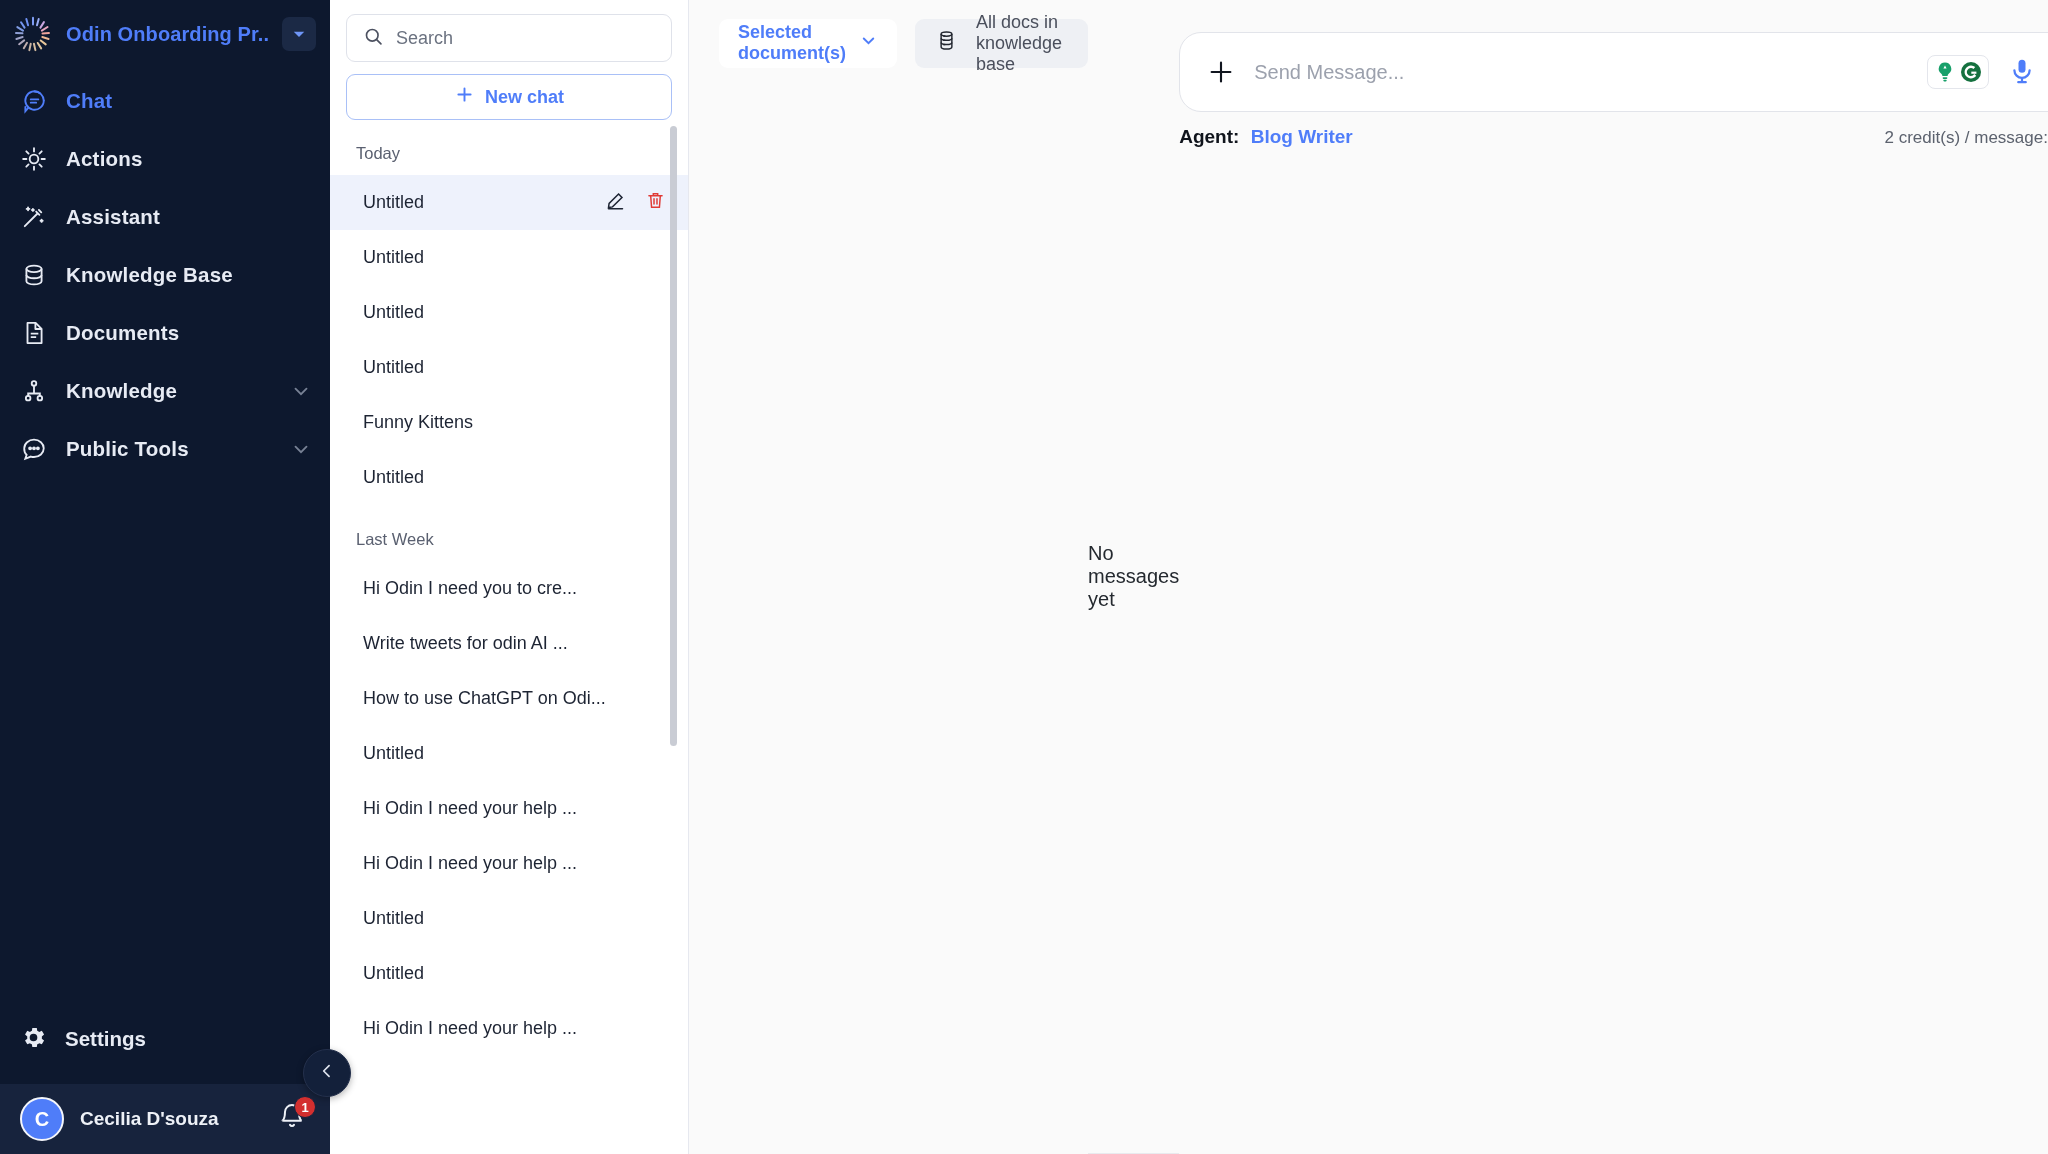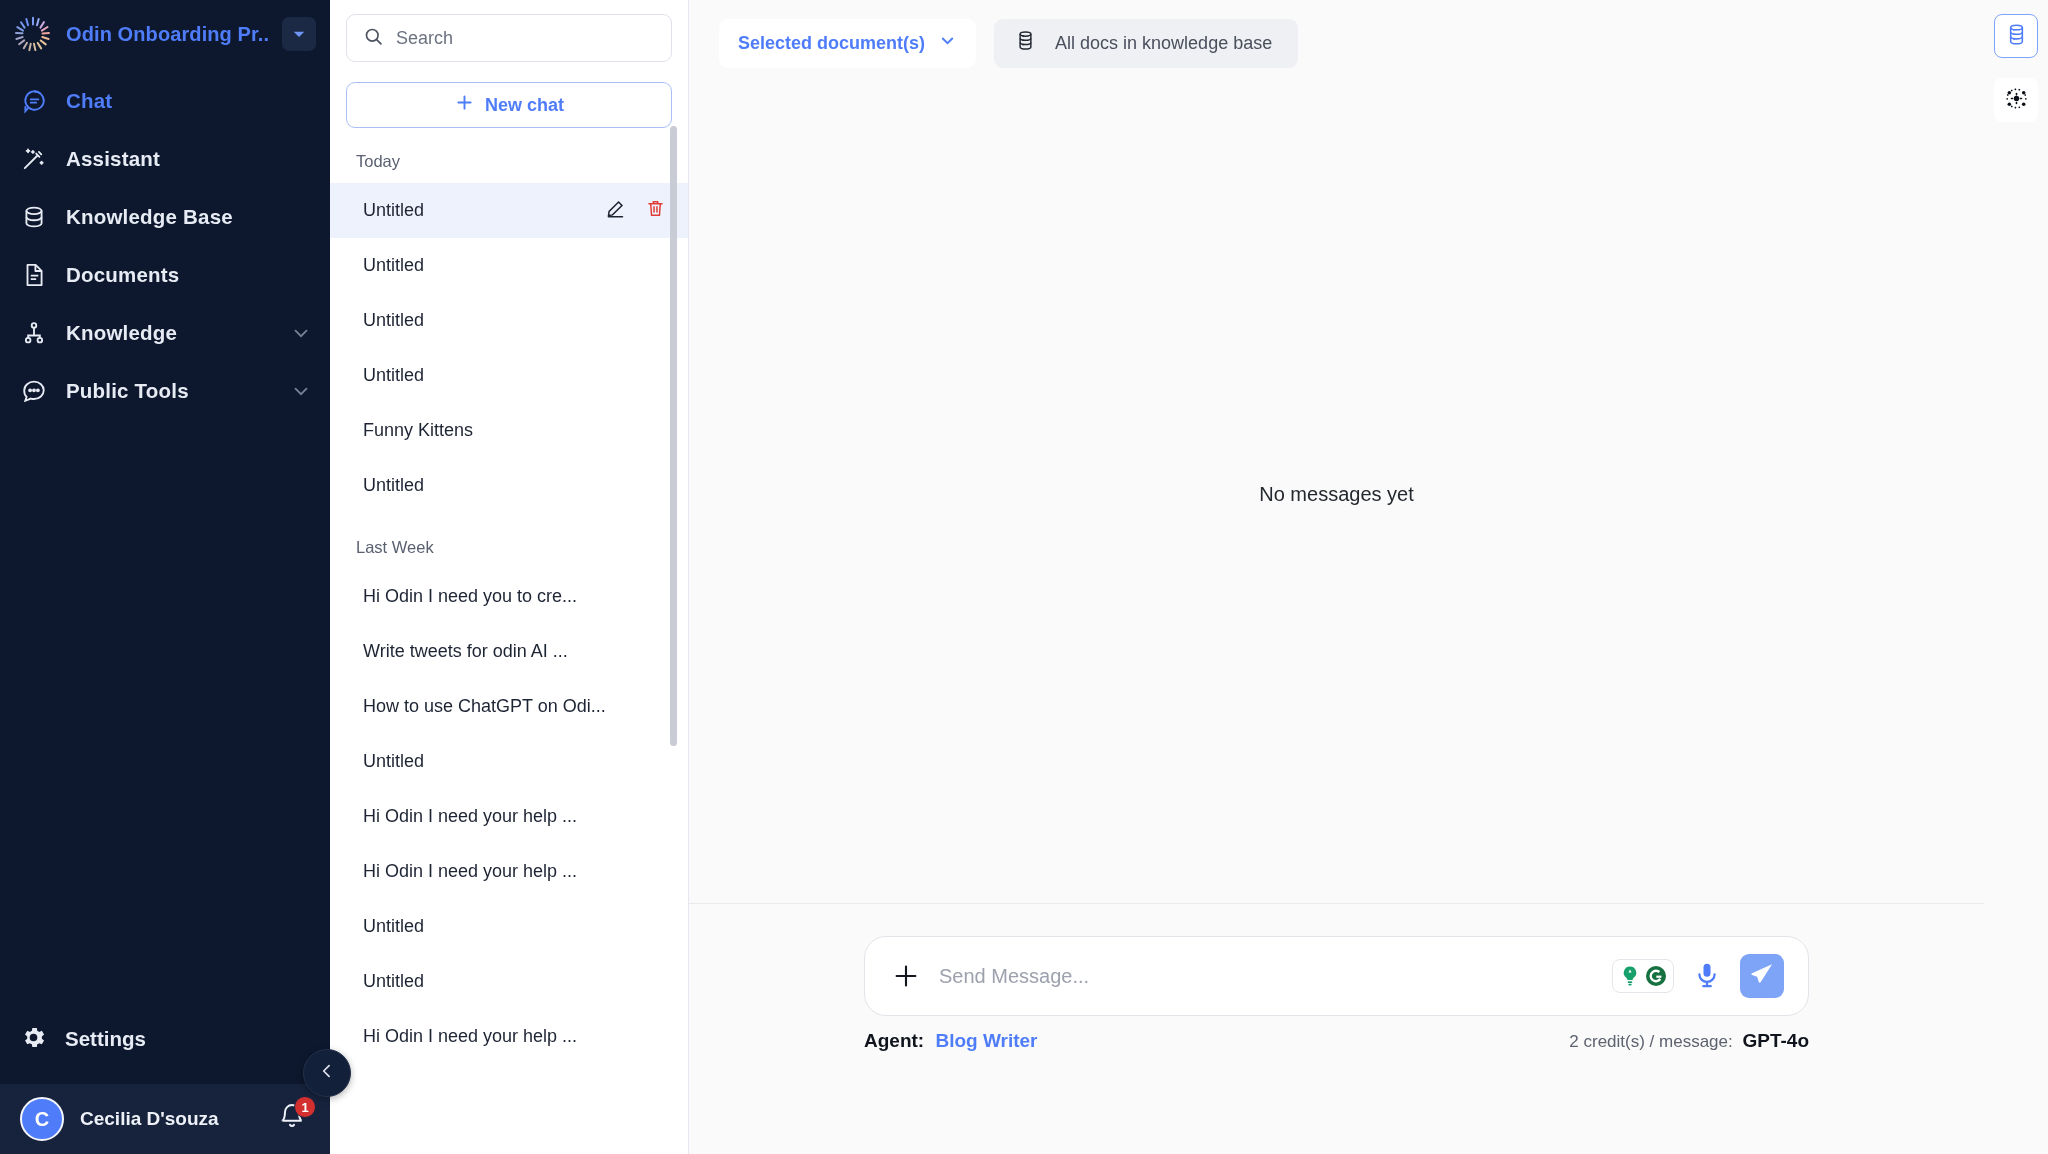--- a/index.html
+++ b/index.html
@@ -90,21 +90,21 @@
     border: 1px solid #dfe2ea; border-radius: 9px;
     display: flex; align-items: center; gap: 12px; padding: 0 16px;
     background: #fff;
   }
   .search-input {
     border: 0; outline: 0; font-size: 18px; color: #3d4352;
     font-family: "Liberation Sans", sans-serif; width: 100%; background: transparent;
   }
   .search-input::placeholder { color: #6b7280; }
   .newchat-btn {
-    margin: 20px 16px 0 16px; height: 46px;
+    margin: 12px 16px 0 16px; height: 46px;
     border: 1px solid #a9c0f7; border-radius: 9px;
     display: flex; align-items: center; justify-content: center; gap: 10px;
     color: #4f7df9; font-size: 18px; font-weight: 700; cursor: pointer;
     background: #fff;
   }
   .chat-scroll {
     margin-top: 14px; flex: 1; overflow: hidden; position: relative;
   }
   .group-label {
     font-size: 16.5px; color: #5a6070; padding: 10px 0 12px 26px;
@@ -120,21 +120,21 @@
   .chat-item.selected { background: #eef2fc; }
   .ci-actions { display: flex; align-items: center; gap: 19px; }
 
   .list-scrollbar {
     position: absolute; right: 11px; top: 126px;
     width: 7px; height: 620px; border-radius: 4px; background: #c9ccd4;
   }
 
   
   .main {
-    flex: 1; height: 1154px; display: flex; flex-direction: column;
+    flex: 1; height: 1154px; display: flex; flex-direction: row;
     background: #fafafa; position: relative; min-width: 0;
   }
   .toolbar {
     height: 86px; display: flex; align-items: center; gap: 18px;
     padding: 0 0 0 30px; background: #fafafa; flex: 0 0 86px;
   }
   .selected-docs {
     height: 49px; background: #fff; border-radius: 9px;
     display: flex; align-items: center; gap: 13px; padding: 0 19px;
     color: #4f7df9; font-size: 18px; font-weight: 700; cursor: pointer;
@@ -247,20 +247,29 @@
           <svg viewBox="0 0 24 24" width="26" height="26" fill="none" stroke="#4f7df9" stroke-width="1.7" stroke-linecap="round">
             <path d="M21 11.5a8.5 8.5 0 1 1-3.6-6.9"></path>
               <path d="M12.5 3.2A8.5 8.5 0 0 1 21 11.5"></path>
             <path d="M6.5 18.5L4 21.5v-4"></path>
               <path d="M9 10.5h7M9 13.5h5"></path>
           </svg>
         </span>
         <span class="nav-label">Chat</span>
       </div>
 
+      <div class="nav-item">
+        <span class="nav-ico">
+          <svg viewBox="0 0 24 24" width="26" height="26" fill="none" stroke="#e7ebf4" stroke-width="1.7" stroke-linecap="round">
+            <circle cx="12" cy="12" r="4"></circle>
+            <path d="M12 2v3M12 19v3M2 12h3M19 12h3M4.9 4.9l2.1 2.1M17 17l2.1 2.1M19.1 4.9L17 7M7 17l-2.1 2.1"></path>
+          </svg>
+        </span>
+        <span class="nav-label">Actions</span>
+      </div>
 
       <div class="nav-item">
         <span class="nav-ico">
           <svg viewBox="0 0 24 24" width="26" height="26" fill="none" stroke="#e7ebf4" stroke-width="1.7" stroke-linecap="round">
             <path d="M3.5 20.5L15 9"></path>
               <path d="M14 7l3 3"></path>
               <path d="M16.5 5.5l2.2 2.2"></path>
             <path d="M6.5 3.2v2.6M5.2 4.5h2.6"></path>
               <path d="M19 14.5v2M18 15.5h2"></path>
               <path d="M11 4.6v1.8M10.1 5.5h1.8"></path>

